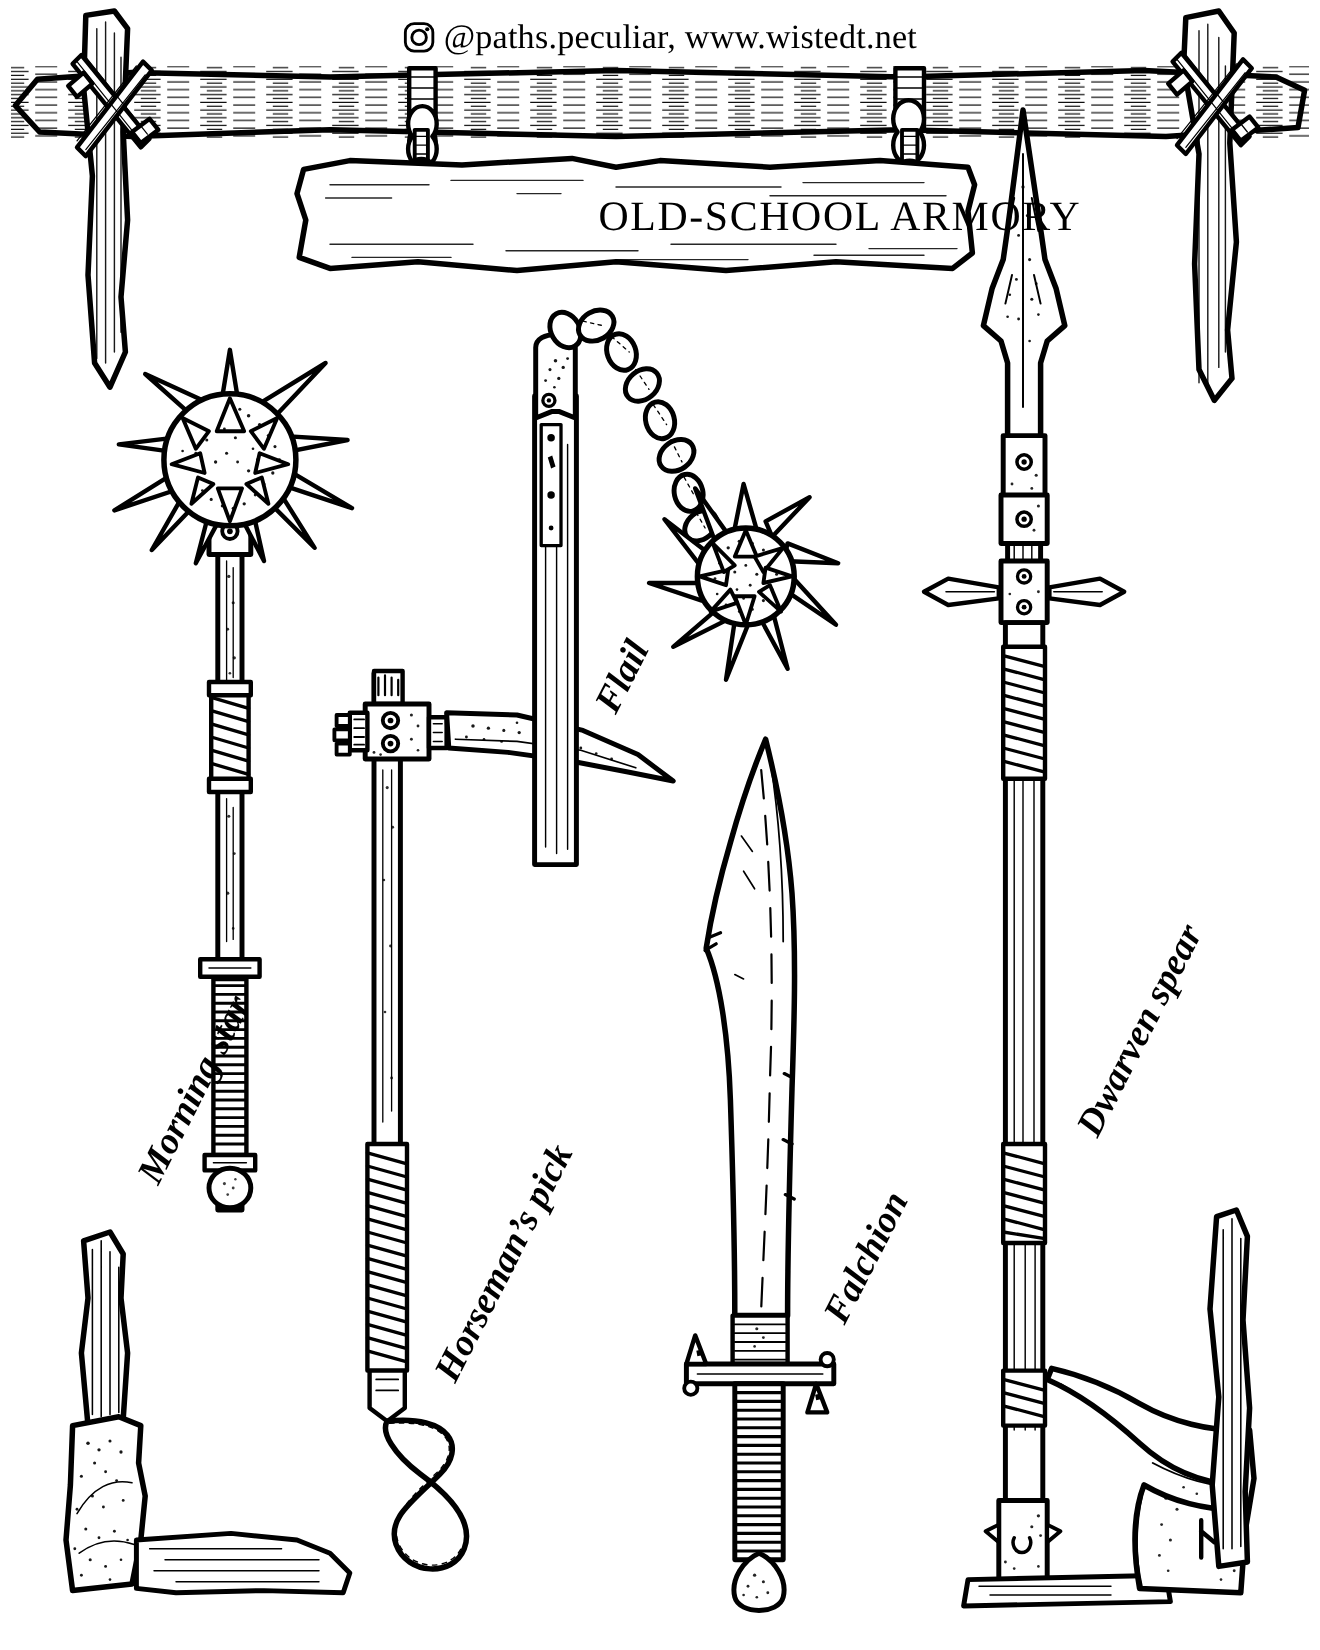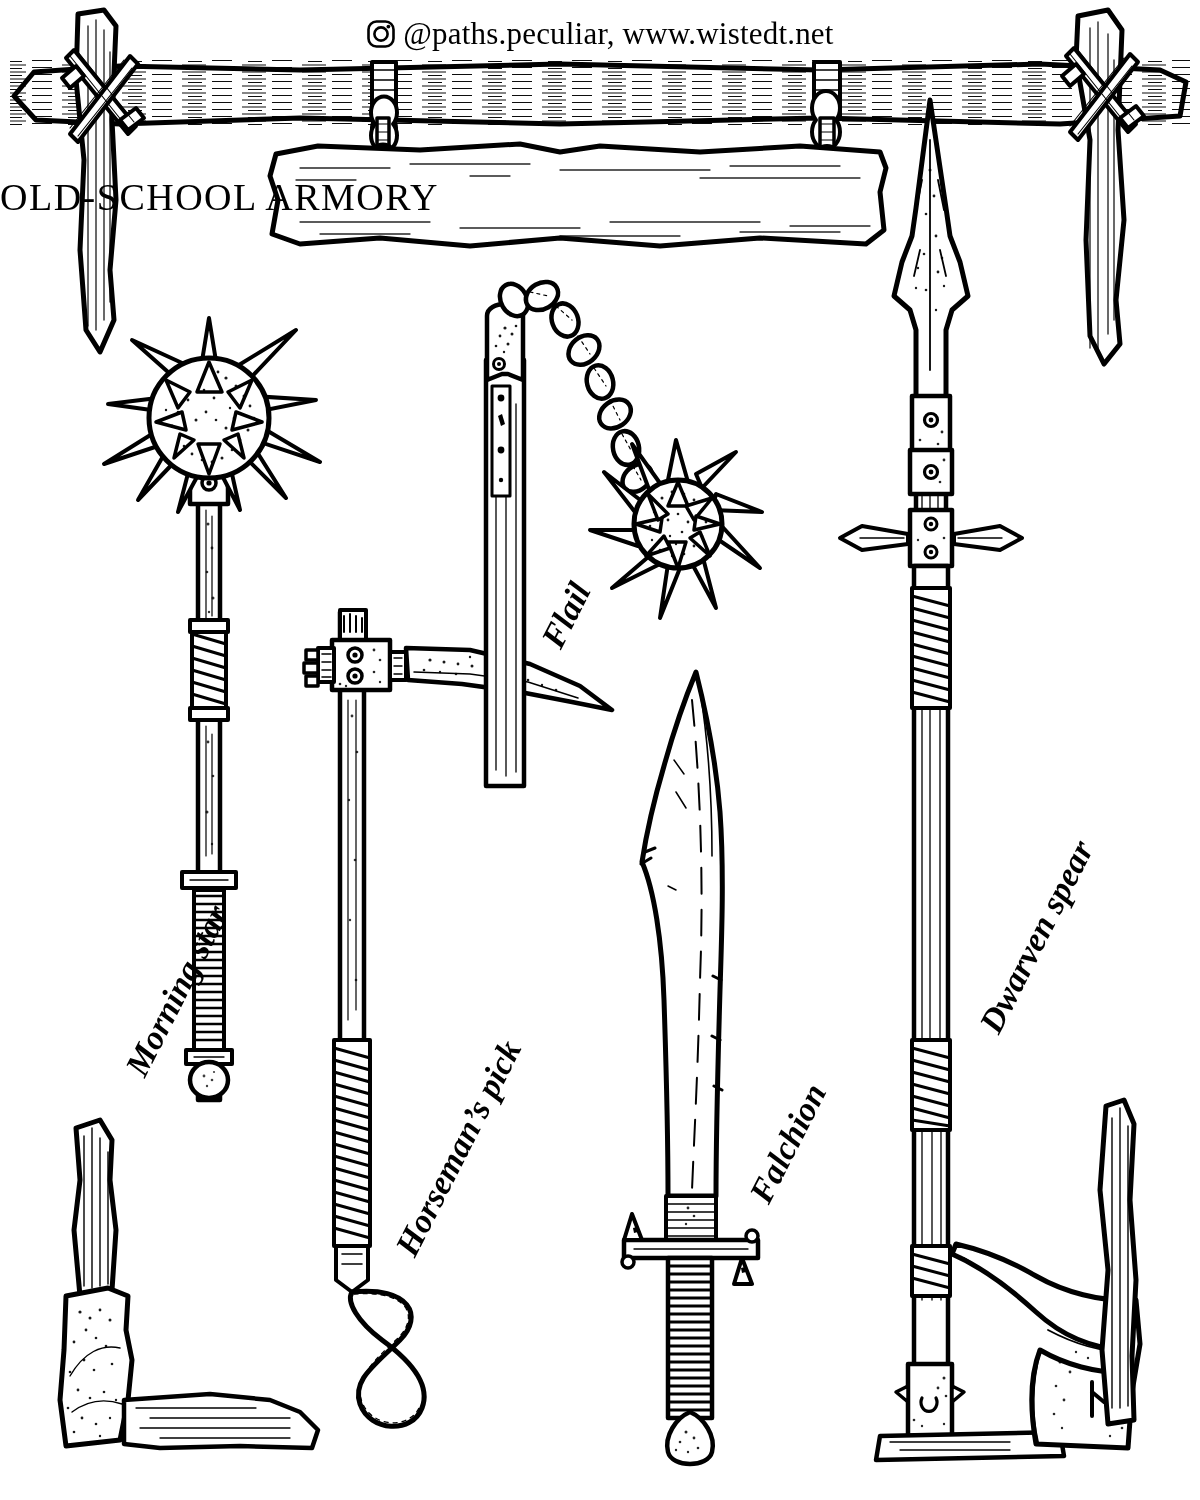--- a/index.html
+++ b/index.html
@@ -9,21 +9,21 @@
   svg{display:block;}
   .ink{fill:none;stroke:#000;stroke-linecap:round;stroke-linejoin:round;}
   .fillblk{fill:#000;stroke:none;}
   .wht{fill:#fff;stroke:#000;stroke-linejoin:round;stroke-linecap:round;}
   #credit{
     position:absolute;left:0;top:16px;width:1200px;text-align:center;
     font-family:"Liberation Serif", serif;font-size:31px;letter-spacing:.2px;
   }
   #credit .ighold{display:inline-block;vertical-align:-5px;margin-right:7px;}
   #signtext{
-    position:absolute;left:0;top:175px;width:983px;text-align:left;
+    position:absolute;left:0;top:175px;width:983px;text-align:right;
     font-family:"Liberation Serif", serif;font-size:38px;
     font-variant:small-caps;letter-spacing:1.5px;font-weight:400;
   }
   .wlabel{
     position:absolute;font-family:"Liberation Serif", serif;
     font-style:italic;font-weight:700;font-size:34px;
     transform-origin:0 0;white-space:nowrap;color:#000;
   }
 </style>
 </head>

